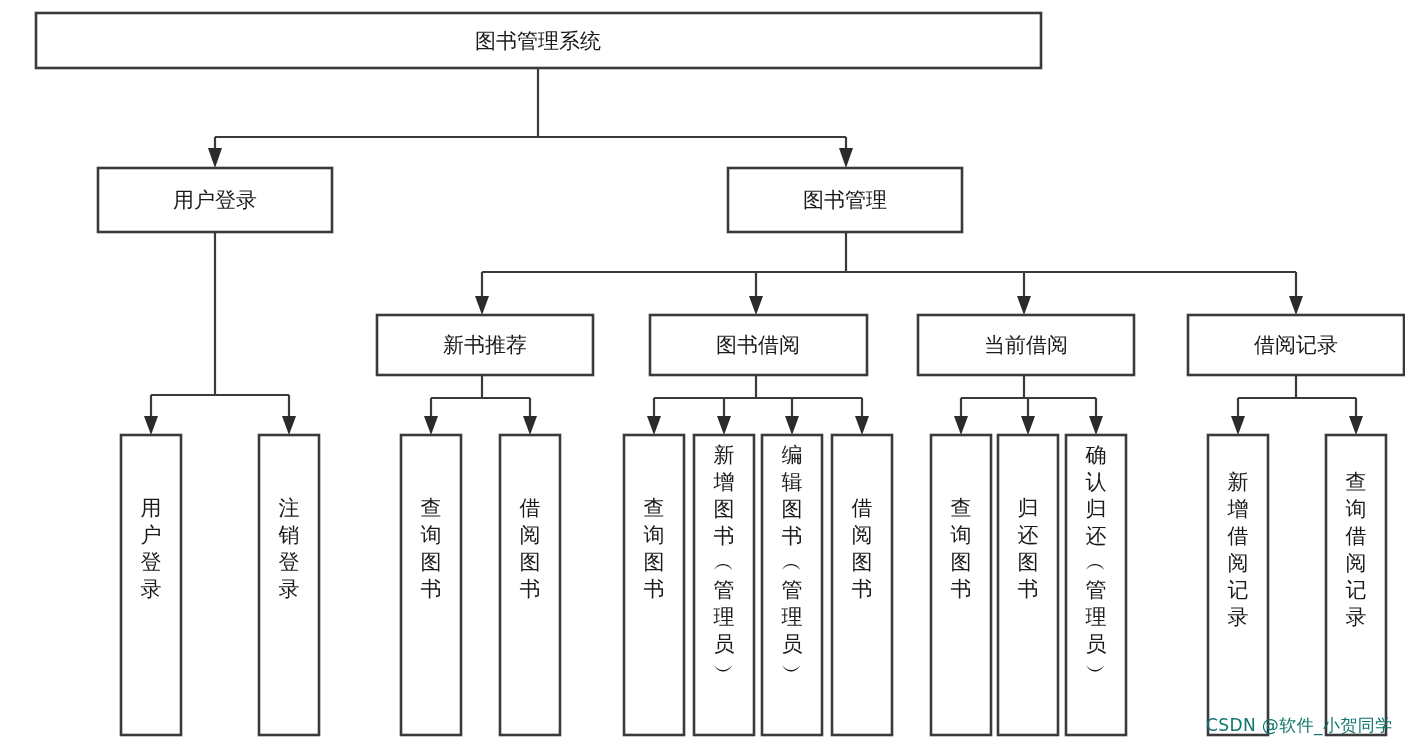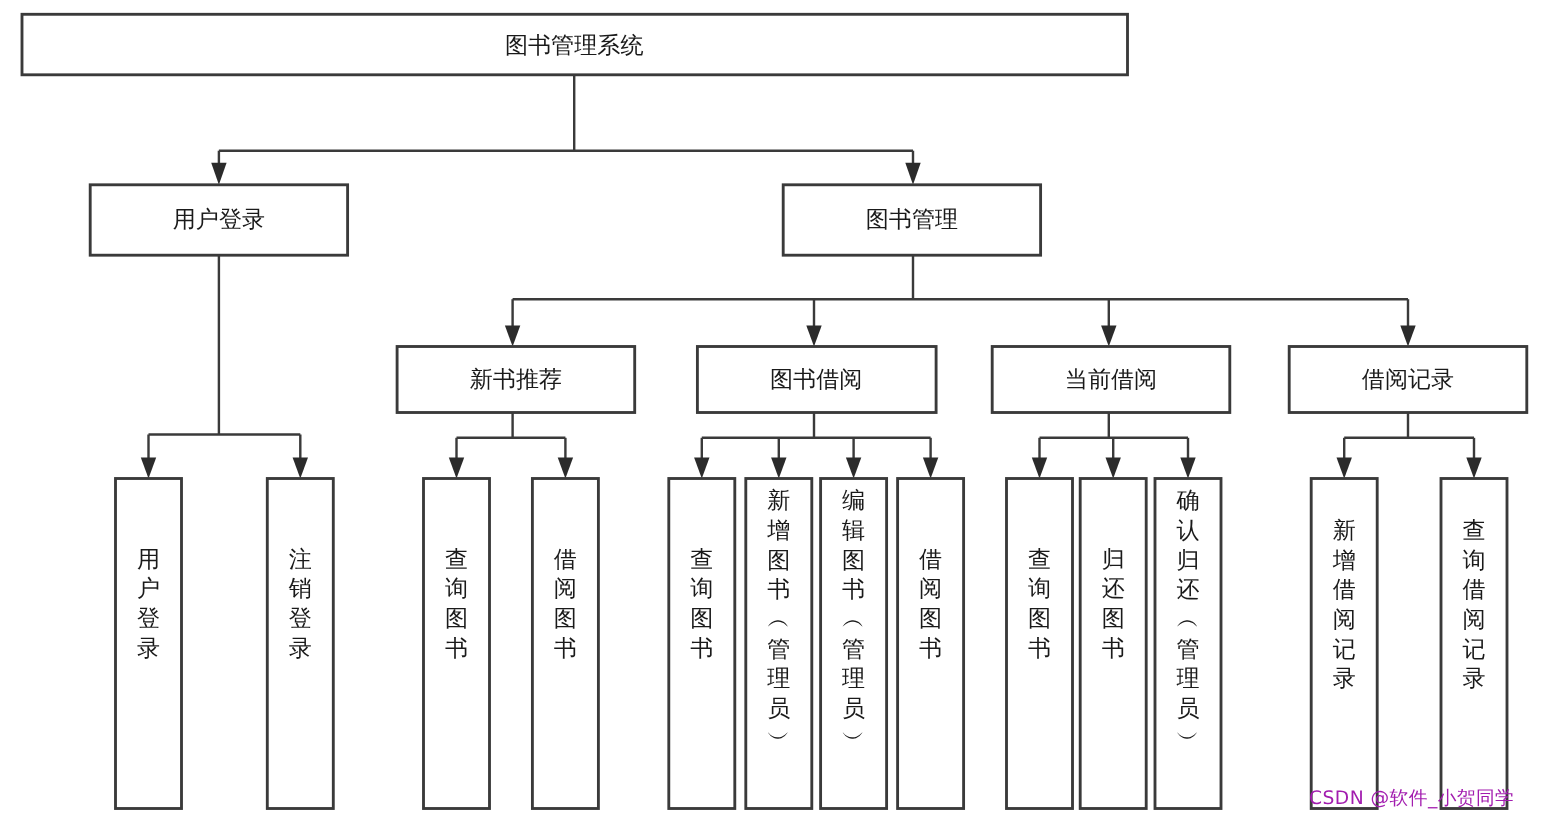--- a/index.html
+++ b/index.html
@@ -11,20 +11,21 @@
     width: 1405px;
     height: 747px;
     overflow: hidden;
     font-family: "DejaVu Sans", "Liberation Sans", sans-serif;
   }
   #diagram-root {
     position: relative;
     width: 1127px;
     height: 747px;
     background: #ffffff;
+    margin-left: 16px;
   }
   svg.flow {
     position: absolute;
     top: 0;
     left: 0;
     width: 1405px;
     height: 747px;
     display: block;
   }
   .node-box {
@@ -53,21 +54,21 @@
     fill: #1a1a1a;
     font-size: 21px;
     text-anchor: middle;
   }
   .watermark {
     position: absolute;
     left: 1190px;
     top: 714px;
     font-family: "DejaVu Sans", "Liberation Sans", sans-serif;
     font-size: 17px;
-    color: #a21caf;
+    color: #0f766e;
     white-space: nowrap;
     letter-spacing: 0.4px;
   }
 </style>
 </head>
 <body>
 
 <div id="diagram-root">
 
   <svg class="flow" viewBox="0 0 1405 747">

